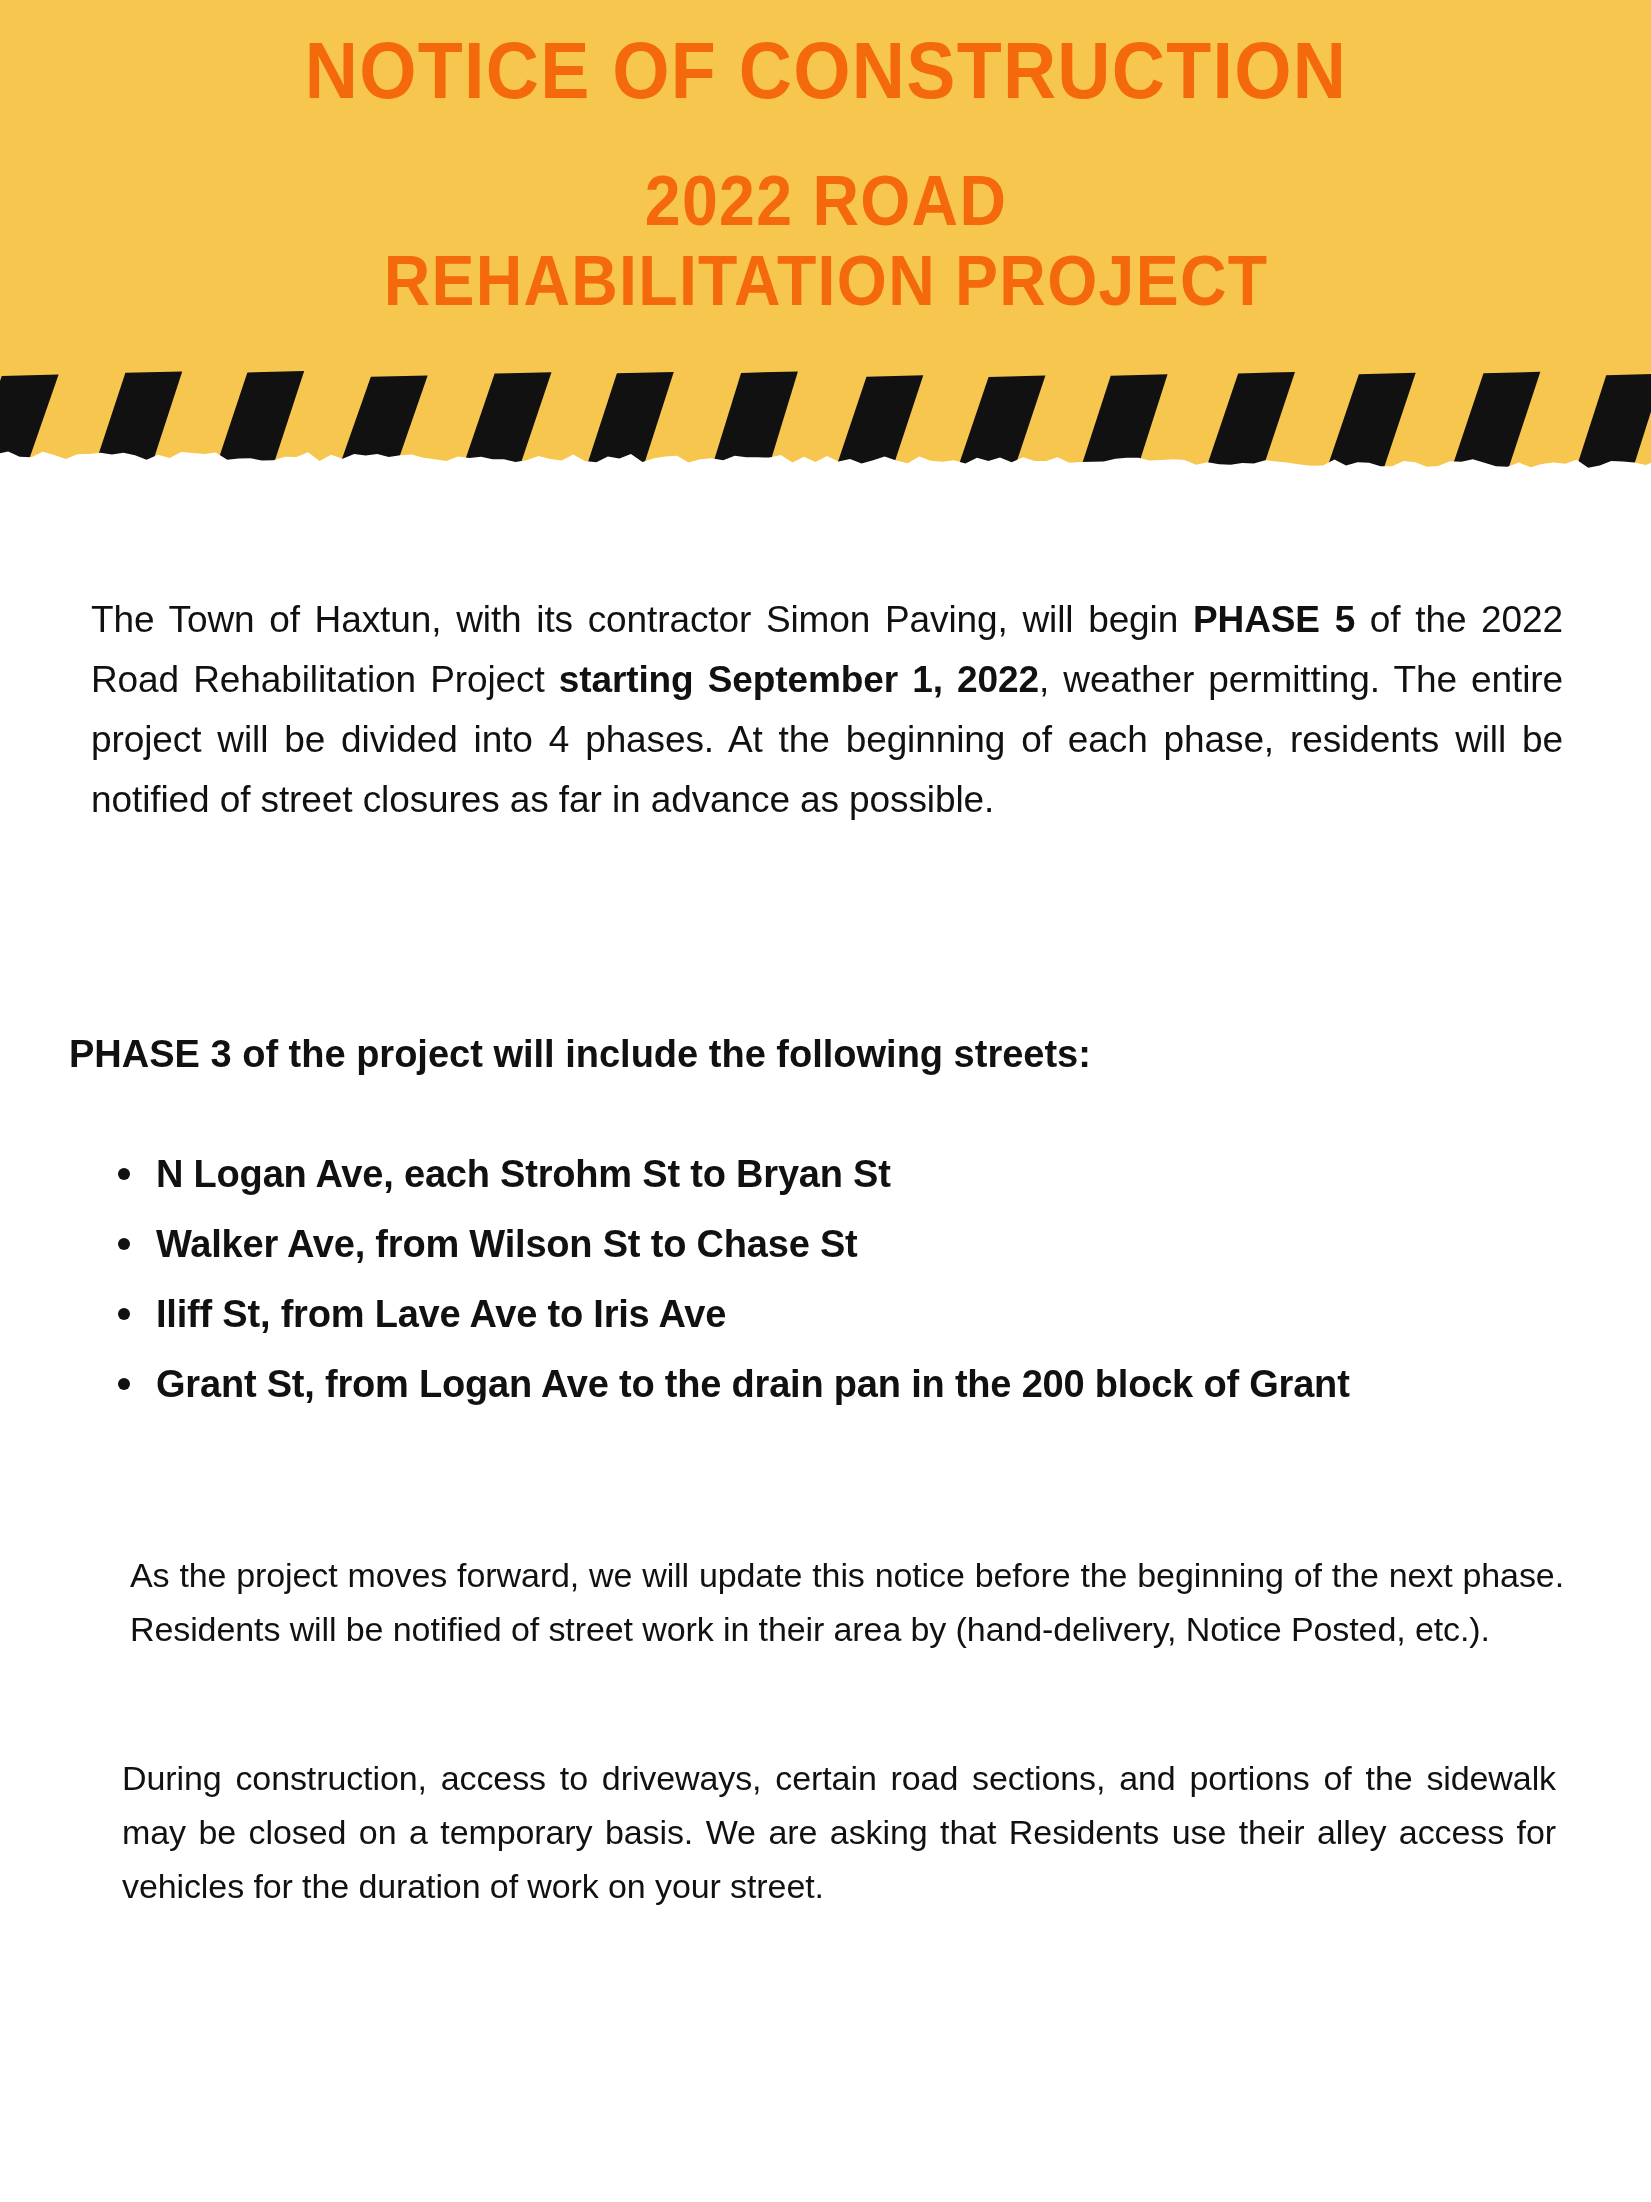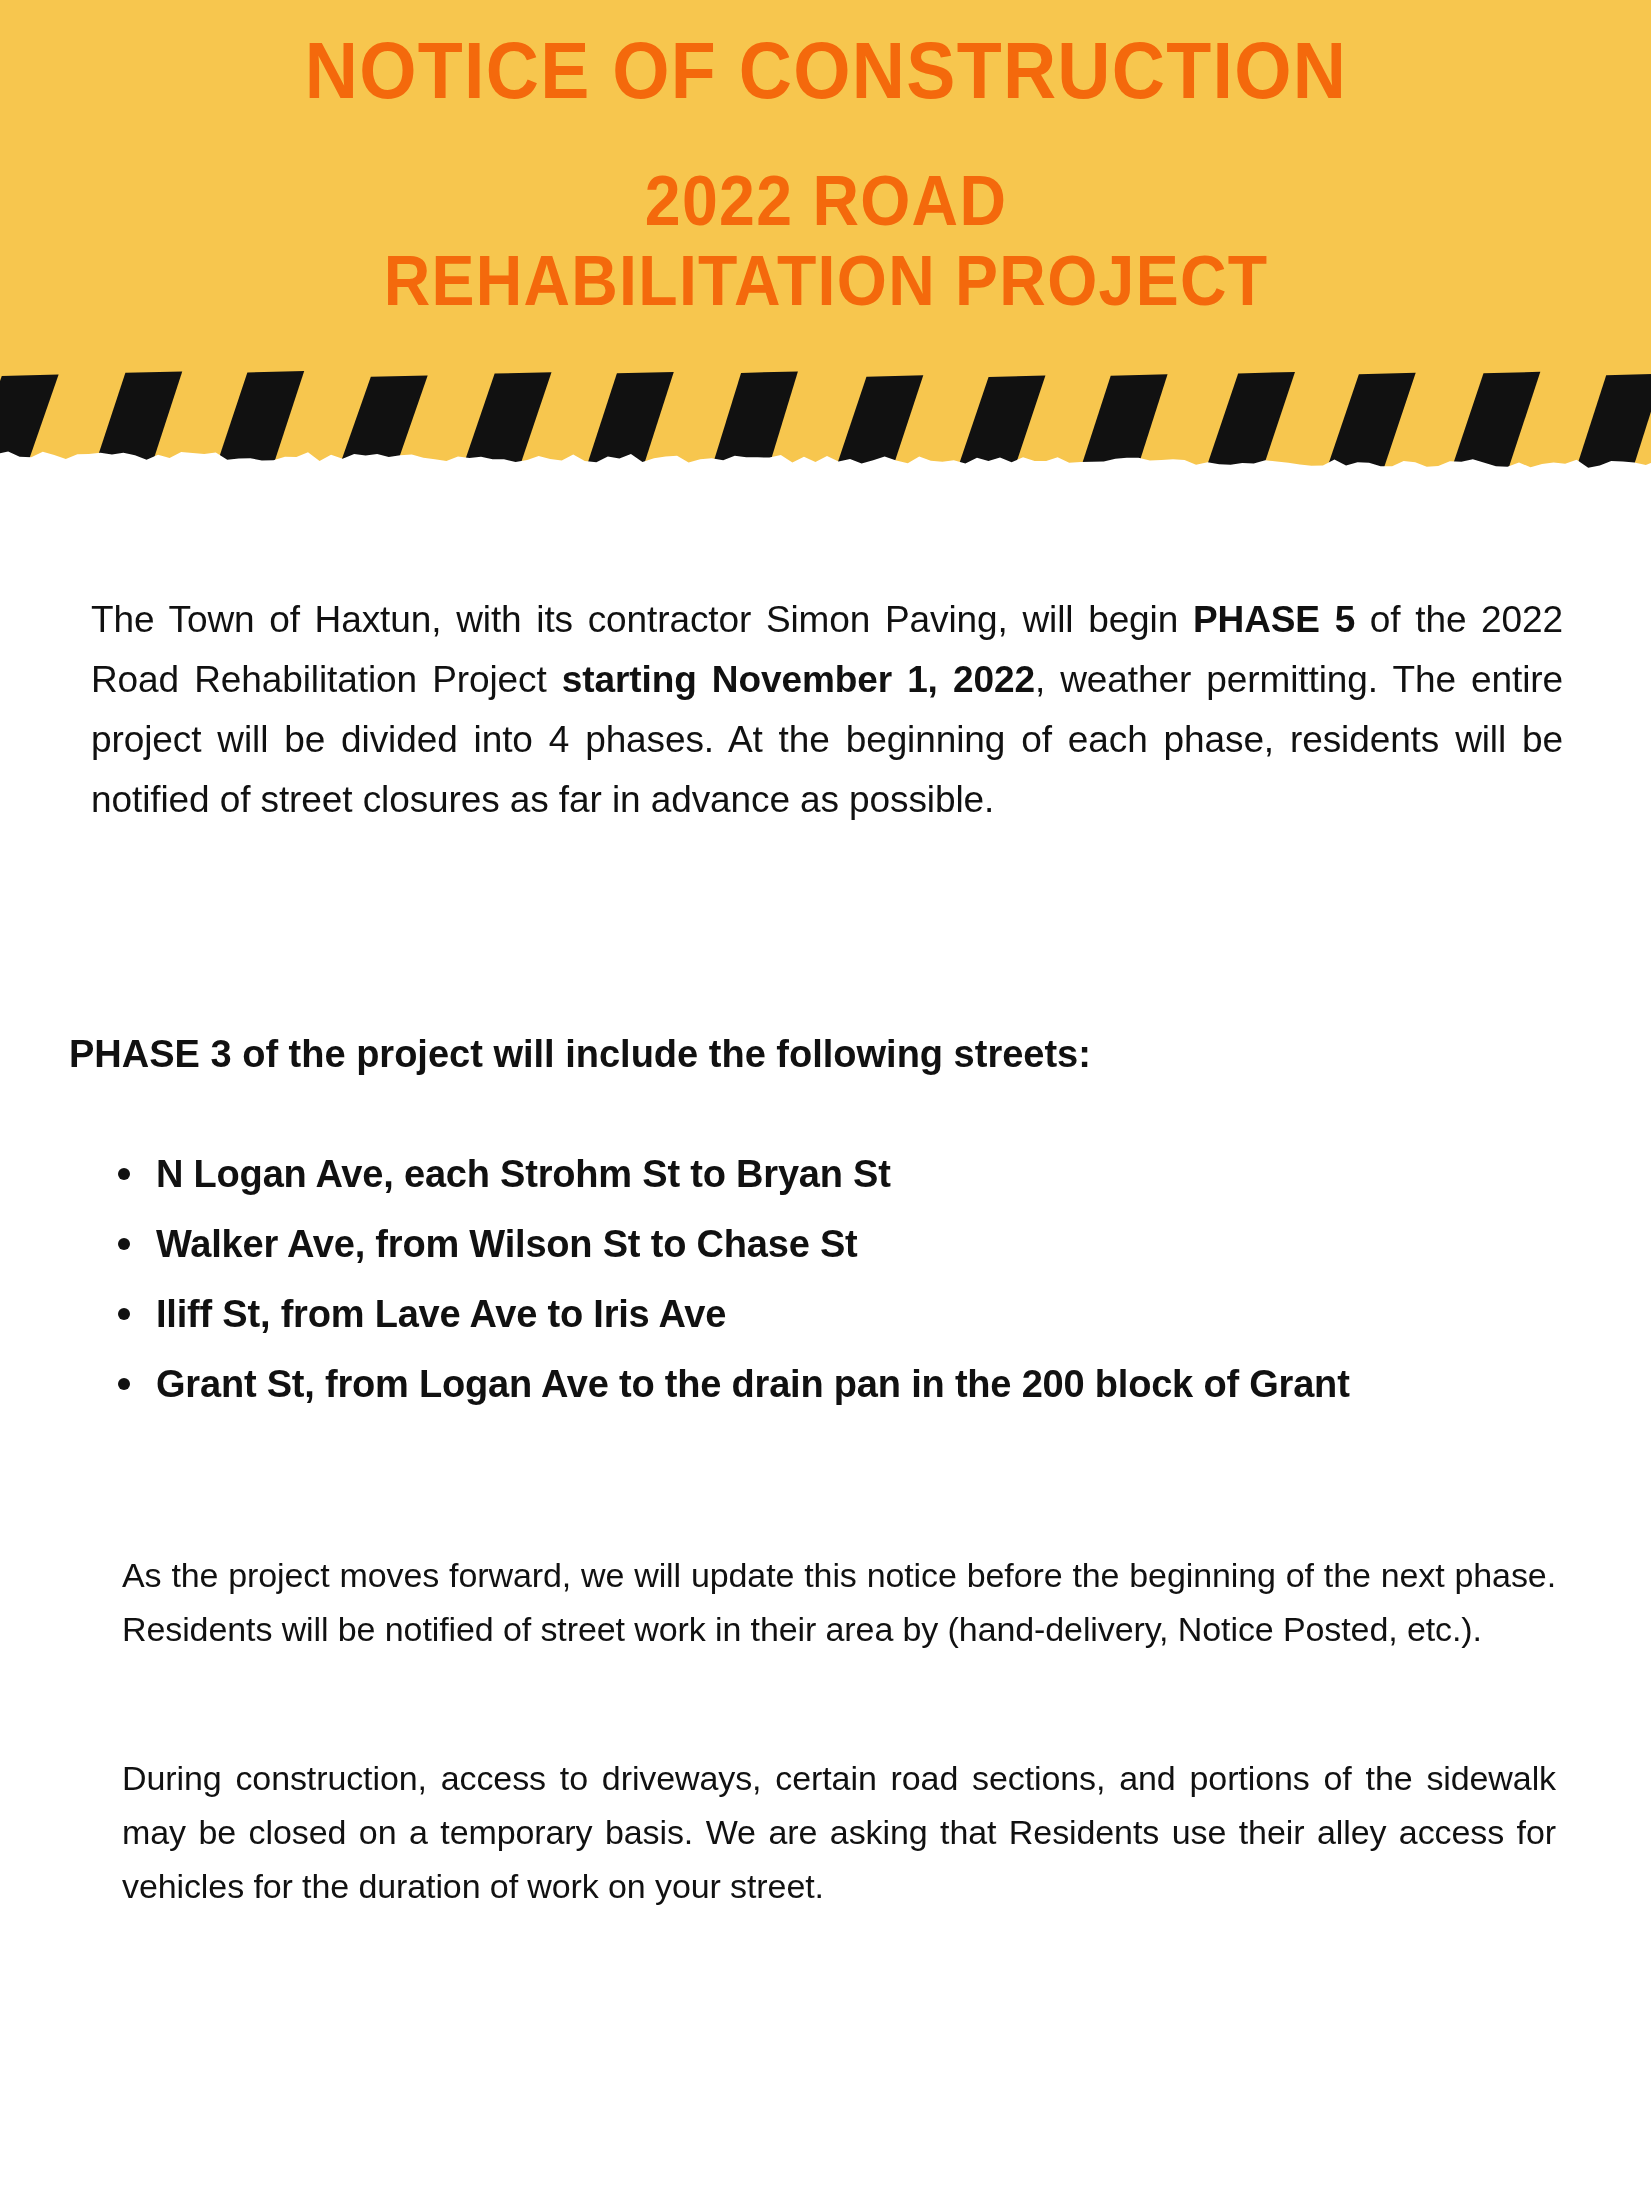--- a/index.html
+++ b/index.html
@@ -142,21 +142,21 @@
     left: 122px;
     width: 1434px;
     font-size: 34px;
     line-height: 54px;
     color: #111111;
     text-align: justify;
     text-justify: inter-word;
     letter-spacing: -0.1px;
   }
 
-  .para-tail.p1 { top: 1078px; }
+  .para-tail.p1 { top: 1078px; margin-left: 8px; }
   .para-tail.p2 { top: 1281px; }
 </style>
 </head>
 <body>
 
 <div id="page">
 
   <div class="banner">
 
     <div class="banner-titles">
@@ -187,21 +187,21 @@
           </g>
         <path id="torn-edge" fill="#ffffff" d="M 0 120 L 0 106 L 0.0 105.9 L 12.1 102.7 L 24.1 102.9 L 36.2 103.2 L 48.3 100.8 L 60.3 106.3 L 72.4 106.7 L 84.5 100.9 L 96.5 104.4 L 108.6 108.5 L 120.7 103.6 L 132.7 103.3 L 144.8 101.9 L 156.9 103.9 L 168.9 102.0 L 181.0 104.6 L 193.1 109.3 L 205.1 104.1 L 217.2 107.5 L 229.3 101.3 L 241.3 102.2 L 253.4 103.4 L 265.5 101.8 L 277.5 109.2 L 289.6 108.0 L 301.7 107.7 L 313.7 110.0 L 325.8 109.8 L 337.9 106.3 L 349.9 106.5 L 362.0 101.6 L 374.1 110.5 L 386.1 104.2 L 398.2 108.3 L 410.3 103.3 L 422.3 104.8 L 434.4 103.4 L 446.5 106.5 L 458.5 104.5 L 470.6 103.9 L 482.7 107.2 L 494.7 108.7 L 506.8 110.6 L 518.9 106.0 L 530.9 107.4 L 543.0 106.1 L 555.1 108.7 L 567.1 108.9 L 579.2 111.6 L 591.3 109.5 L 603.3 105.3 L 615.4 108.6 L 627.5 110.2 L 639.5 103.9 L 651.6 110.5 L 663.7 112.0 L 675.7 105.9 L 687.8 107.9 L 699.9 103.4 L 711.9 111.7 L 724.0 107.7 L 736.1 105.8 L 748.1 105.2 L 760.2 112.2 L 772.3 108.7 L 784.3 107.8 L 796.4 109.8 L 808.5 105.1 L 820.5 106.6 L 832.6 106.8 L 844.7 107.0 L 856.7 104.4 L 868.8 112.3 L 880.9 106.3 L 892.9 111.6 L 905.0 105.4 L 917.1 111.1 L 929.1 108.6 L 941.2 113.3 L 953.3 109.9 L 965.3 106.0 L 977.4 110.1 L 989.5 112.9 L 1001.5 105.8 L 1013.6 110.4 L 1025.7 111.4 L 1037.7 109.7 L 1049.8 113.2 L 1061.9 107.3 L 1073.9 110.5 L 1086.0 106.9 L 1098.1 111.9 L 1110.1 106.7 L 1122.2 110.7 L 1134.3 110.7 L 1146.3 106.6 L 1158.4 112.4 L 1170.5 111.7 L 1182.5 111.4 L 1194.6 111.2 L 1206.7 108.3 L 1218.7 107.3 L 1230.8 107.1 L 1242.9 110.1 L 1254.9 109.6 L 1267.0 108.7 L 1279.1 109.5 L 1291.1 114.6 L 1303.2 111.8 L 1315.3 114.1 L 1327.3 114.4 L 1339.4 112.6 L 1351.5 113.3 L 1363.5 109.8 L 1375.6 111.2 L 1387.7 112.5 L 1399.7 114.2 L 1411.8 115.5 L 1423.9 115.3 L 1435.9 109.0 L 1448.0 115.4 L 1460.1 112.0 L 1472.1 112.5 L 1484.2 116.1 L 1496.3 116.0 L 1508.3 110.6 L 1520.4 112.0 L 1532.5 116.6 L 1544.5 115.9 L 1556.6 110.8 L 1568.7 111.5 L 1580.7 108.7 L 1592.8 112.5 L 1604.9 116.1 L 1616.9 116.6 L 1629.0 112.1 L 1641.1 117.2 L 1653.1 113.8 L 1665.2 112.1 L 1677.3 113.4 L 1689.3 109.3 L 1701.4 117.6 L 1713.5 115.4 L 1725.5 110.6 L 1737.6 111.2 L 1749.7 112.1 L 1761.7 114.7 L 1773.8 110.2 L 1785.9 117.2 L 1797.9 117.9 L 1810.0 116.9 L 1810 120 Z"></path>
       </svg>
     </div>
 
   </div>
 
   <div class="body-area">
 
     <p class="para-intro">
-      <span>The Town of Haxtun, with its contractor Simon Paving, will begin </span><b>PHASE 5</b><span> of the 2022 Road Rehabilitation Project </span><b>starting November 1, 2022</b><span>, weather permitting. The entire project will be divided into 4 phases. At the beginning of each phase, residents will be notified of street closures as far in advance as possible.</span>
+      <span>The Town of Haxtun, with its contractor Simon Paving, will begin </span><b>PHASE 5</b><span> of the 2022 Road Rehabilitation Project </span><b>starting September 1, 2022</b><span>, weather permitting. The entire project will be divided into 4 phases. At the beginning of each phase, residents will be notified of street closures as far in advance as possible.</span>
     </p>
 
     <div class="section-heading">PHASE 3 of the project will include the following streets:</div>
 
     <ul class="street-list">
       <li>
         <span class="bullet"></span>
         <span>N Logan Ave, each Strohm St to Bryan St</span>
       </li>
       <li>

